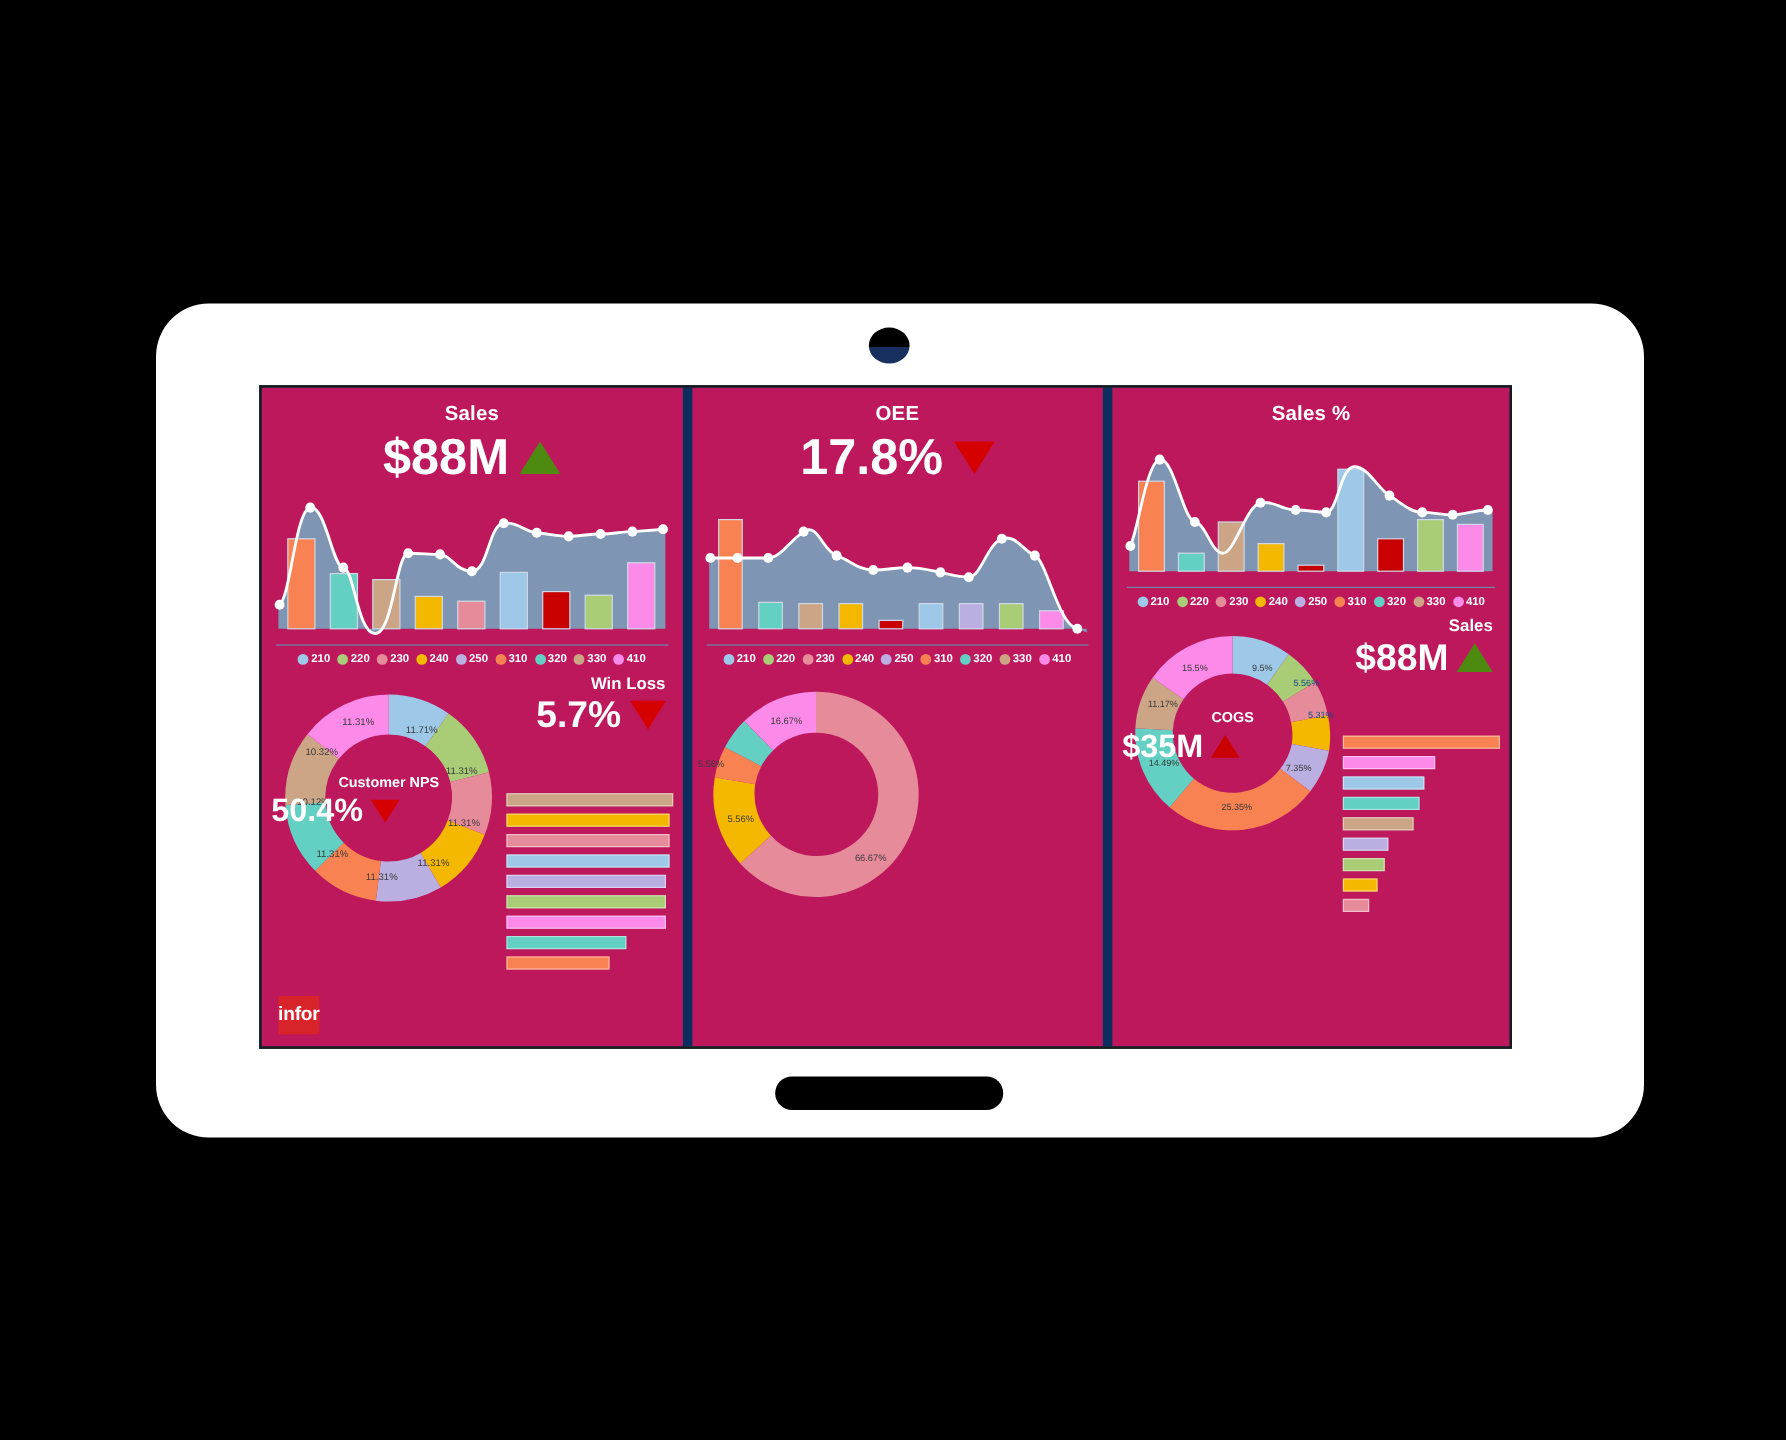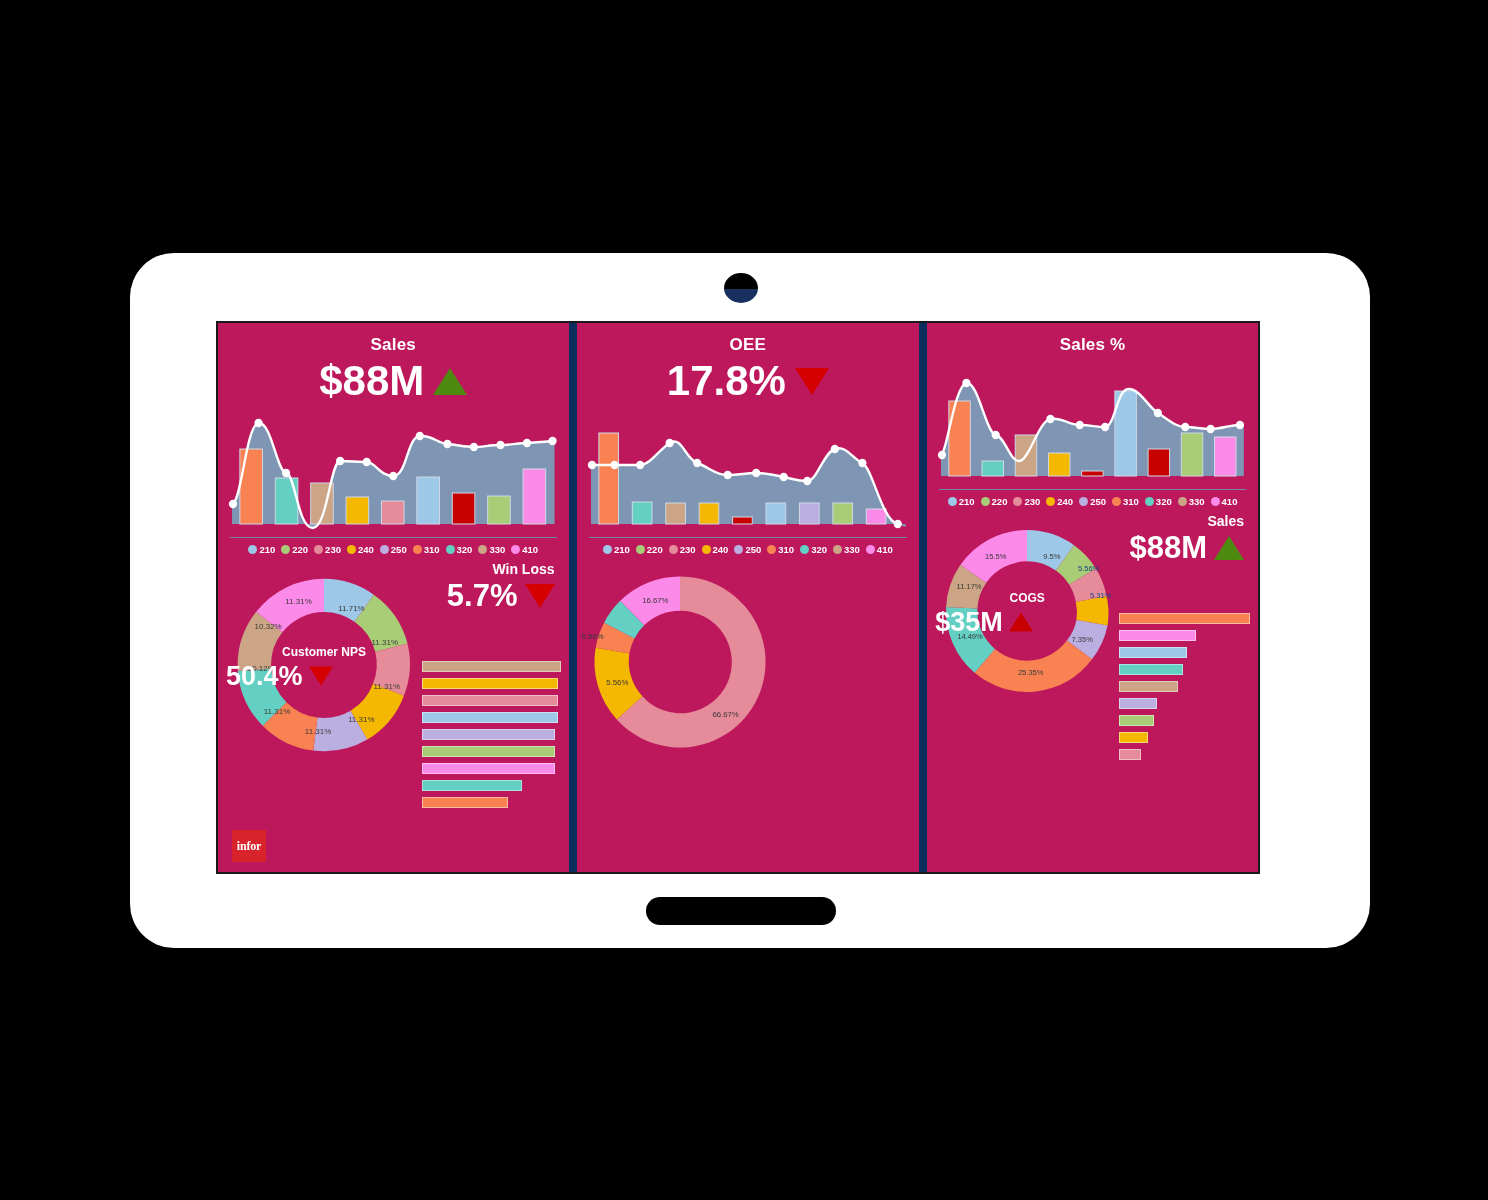--- a/index.html
+++ b/index.html
@@ -117,22 +117,22 @@
   .hbars { margin-top: 6px; display: flex; flex-direction: column; gap: 6px; }
   .hbar { height: 11px; border: 1px solid rgba(255,255,255,.45); }
 
   
   .infor-logo {
     position: absolute; left: 6px; bottom: 4px;
     width: 34px; height: 32px; background: #d8232a;
     display: flex; align-items: center; justify-content: center;
   }
   .infor-logo span {
-    color: #ffffff; font-size: 12px; font-weight: bold;
-    font-family: Liberation Serif, serif; letter-spacing: -.2px;
+    color: #ffffff; font-size: 16px; font-weight: bold;
+    font-family: Liberation Sans, sans-serif; letter-spacing: -.2px;
   }
 </style>
 </head>
 <body>
 
 <div id="stage">
   <div class="tablet">
     <div class="camera"></div>
     <div class="home-btn"></div>
 

